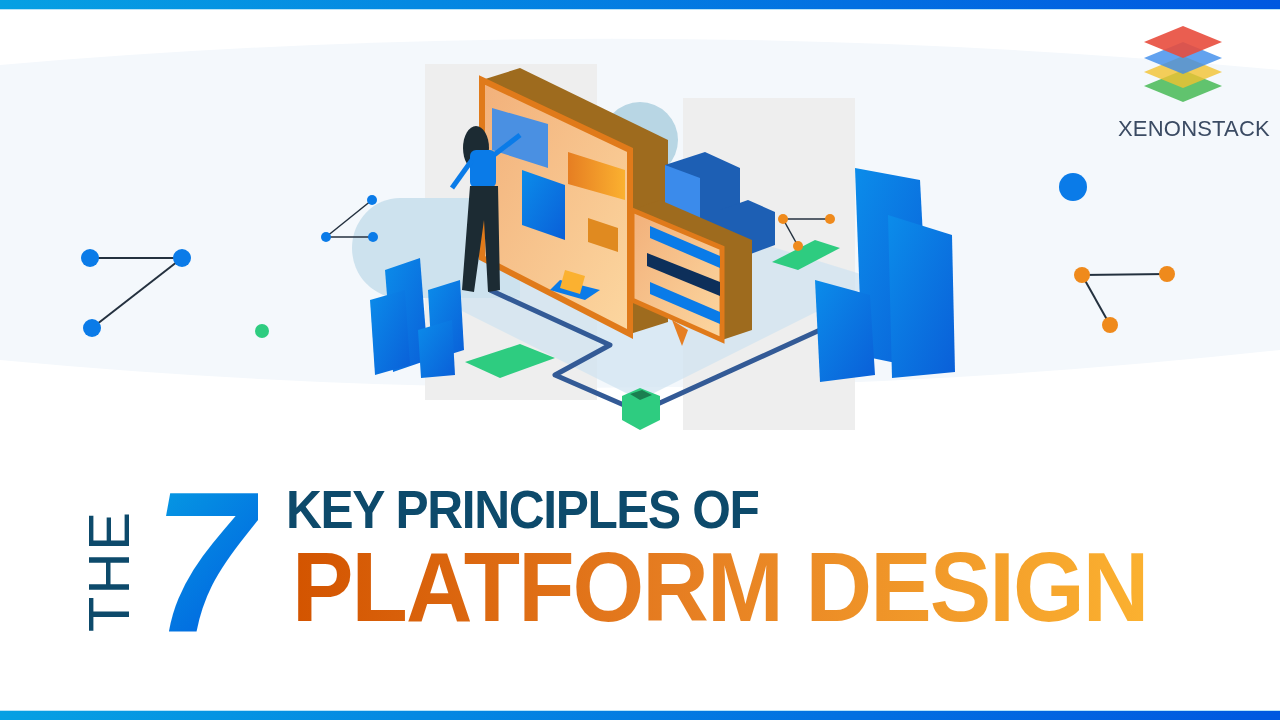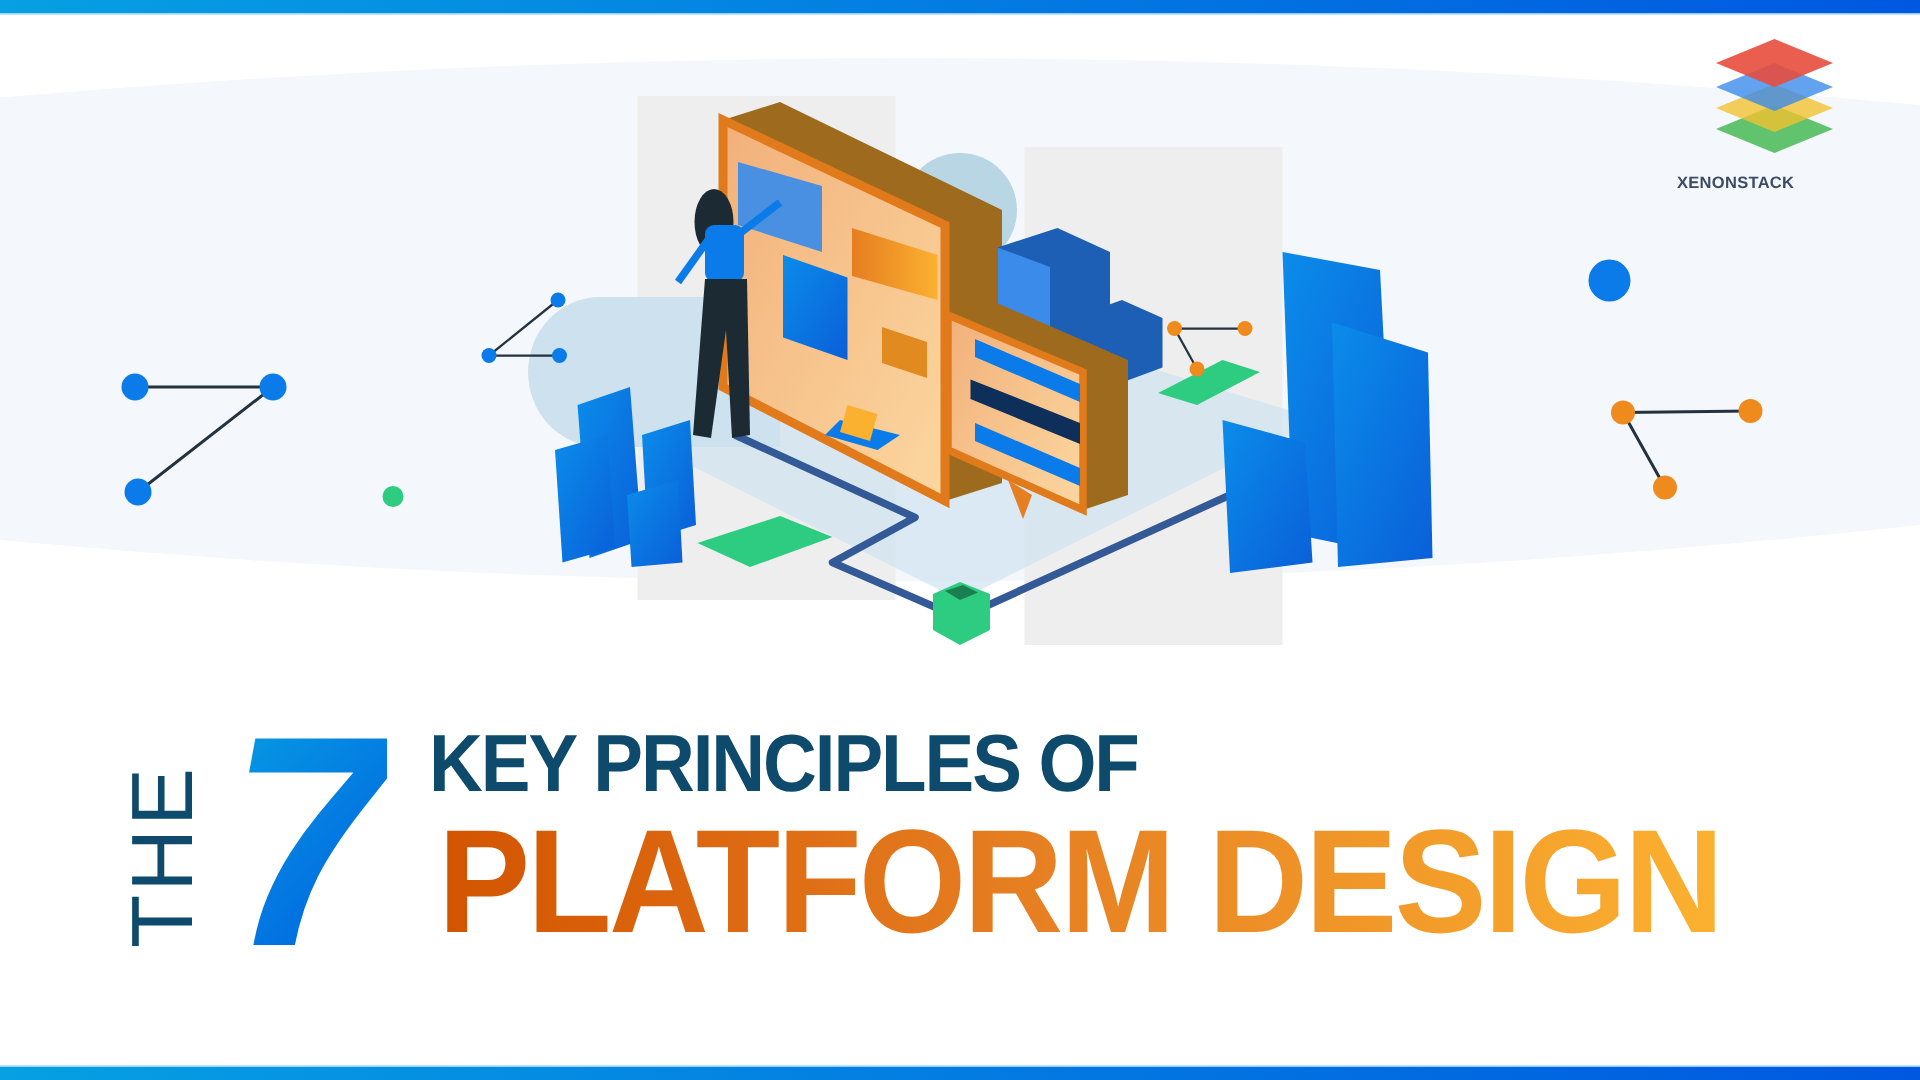--- a/index.html
+++ b/index.html
@@ -3,21 +3,21 @@
 <meta charset="utf-8">
 <style>
   html, body { margin:0; padding:0; }
   body { width:1280px; height:720px; position:relative; overflow:hidden; background:#ffffff; font-family:"Liberation Sans", sans-serif; }
   .bar-top { position:absolute; left:0; top:0; width:1280px; height:9px; background:linear-gradient(90deg,#06a0e3,#0058e0); }
   .bar-top::after { content:""; position:absolute; left:0; top:9px; width:100%; height:1px; background:#b8e3f8; }
   .bar-bottom { position:absolute; left:0; top:711px; width:1280px; height:9px; background:linear-gradient(90deg,#06a0e3,#0058e0); }
   .bar-bottom::before { content:""; position:absolute; left:0; top:-1px; width:100%; height:1px; background:#b8e3f8; }
   .bg-swoosh { position:absolute; left:0; top:0; }
   .illus { position:absolute; left:0; top:0; }
-  .logo-text { position:absolute; left:1118px; top:116px; font-size:11px; font-weight:700; color:#3b4b63; letter-spacing:0.2px; }
+  .logo-text { position:absolute; left:1118px; top:116px; font-size:22px; font-weight:400; color:#3b4b63; letter-spacing:0.2px; }
   .the-text { position:absolute; left:80px; top:632px; transform-origin:0 0; transform:rotate(-90deg); font-size:58px; font-weight:400; color:#0d4a6b; letter-spacing:2px; line-height:1; }
   .seven { position:absolute; left:150px; top:462px; font-size:200px; font-weight:700; font-style:italic; line-height:1; background:linear-gradient(135deg,#06a0e3,#0058e0); -webkit-background-clip:text; background-clip:text; color:transparent; transform:scaleX(0.95); }
   .line1 { position:absolute; left:286px; top:478px; font-size:54px; font-weight:700; color:#0d4a6b; letter-spacing:-1.5px; transform:scaleX(0.92); transform-origin:0 0; white-space:nowrap; }
   .line2 { position:absolute; left:292px; top:538px; font-size:98px; font-weight:700; letter-spacing:-2px; white-space:nowrap; background:linear-gradient(90deg,#d35400,#e67e22 45%,#fbb130); -webkit-background-clip:text; background-clip:text; color:transparent; transform:scaleX(0.94); transform-origin:0 0; line-height:1; }
 </style>
 </head>
 <body>
 
 <div class="bar-top"></div>
 

